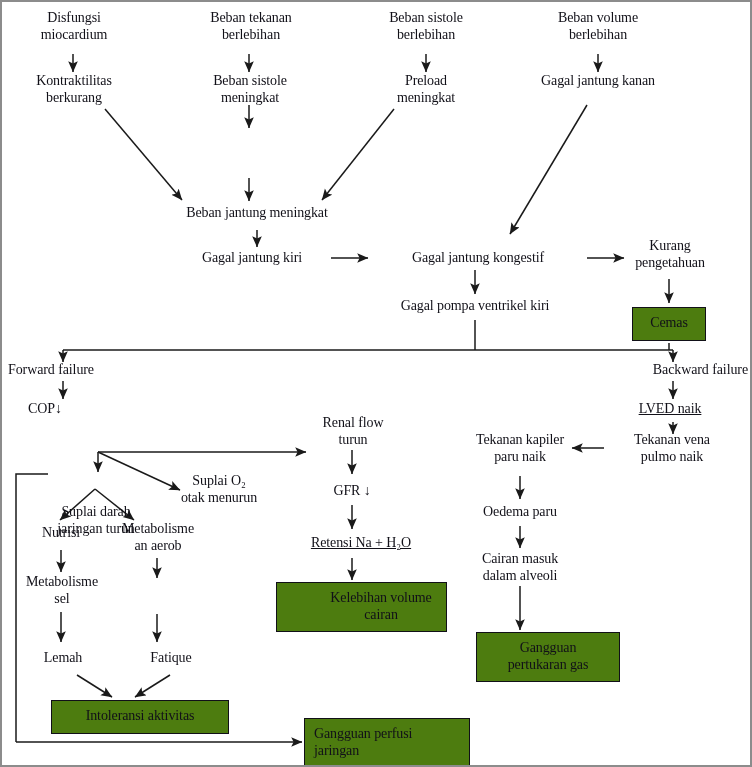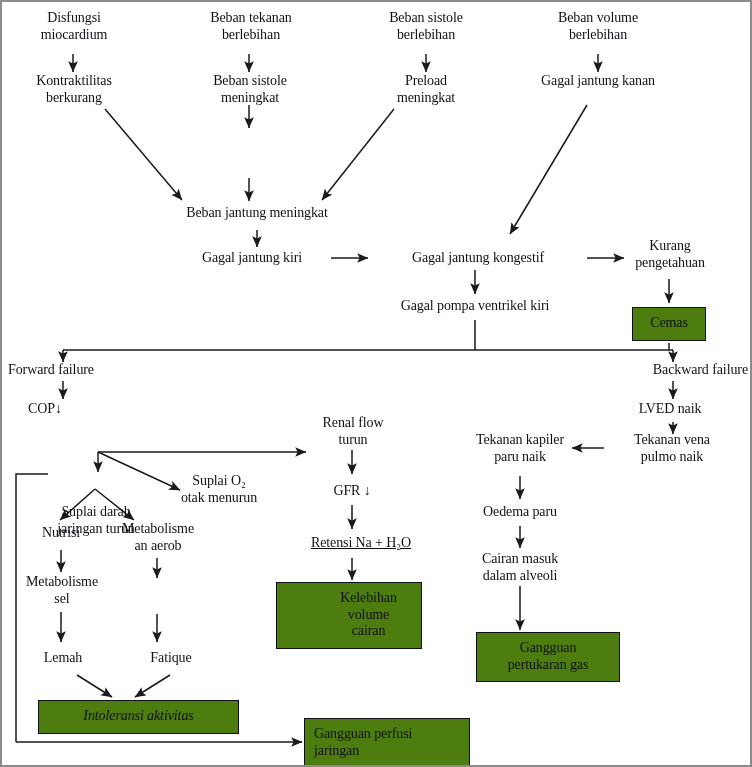--- a/index.html
+++ b/index.html
@@ -165,21 +165,21 @@
   <div class="node" style="left:616px; top:236px; width:104px;">Kurang
 pengetahuan</div>
   <div class="node" style="left:358px; top:296px; width:230px;">Gagal pompa ventrikel kiri</div>
 
   <div class="node boxed" style="left:630px; top:305px; width:74px;">Cemas</div>
 
   <div class="node" style="left:6px;   top:360px; width:126px; text-align:left;">Forward failure</div>
   <div class="node" style="left:606px; top:360px; width:140px; text-align:right;">Backward failure</div>
 
   <div class="node" style="left:26px;  top:399px; width:72px; text-align:left;">COP↓</div>
-  <div class="node" style="left:614px; top:399px; width:108px;">LVED naik</div>
+  <div class="node" style="left:614px; top:399px; width:108px;text-decoration:underline;">LVED naik</div>
 
   <div class="node" style="left:304px; top:413px; width:94px;">Renal flow
 turun</div>
 
   <div class="node" style="left:452px; top:430px; width:132px;">Tekanan kapiler
 paru naik</div>
   <div class="node" style="left:604px; top:430px; width:132px;">Tekanan vena
 pulmo naik</div>
 
   <div class="node" style="left:38px;  top:458px; width:112px;margin-top:44px;">Suplai darah
@@ -196,25 +196,25 @@
 an aerob</div>
 
   <div class="node" style="left:292px; top:533px; width:134px;text-decoration:underline;">Retensi Na + H₂O</div>
 
   <div class="node" style="left:462px; top:549px; width:112px;">Cairan masuk
 dalam alveoli</div>
 
   <div class="node" style="left:10px;  top:572px; width:100px;">Metabolisme
 sel</div>
 
-  <div class="node boxed" style="left:274px; top:580px; width:146px;padding-left:48px;">Kelebihan volume
+  <div class="node boxed" style="left:274px; top:580px; width:171px;padding-left:48px;">Kelebihan volume
 cairan</div>
   <div class="node boxed" style="left:474px; top:630px; width:144px;">Gangguan
 pertukaran gas</div>
 
   <div class="node" style="left:28px;  top:648px; width:66px;">Lemah</div>
   <div class="node" style="left:130px; top:648px; width:78px;">Fatique</div>
 
-  <div class="node boxed" style="left:36px;  top:698px; width:201px;font-style:italic;">Intoleransi aktivitas</div>
+  <div class="node boxed" style="left:49px;  top:698px; width:178px;">Intoleransi aktivitas</div>
   <div class="node boxed" style="left:302px; top:716px; width:166px; text-align:left;">Gangguan perfusi
 jaringan</div>
 
 </div>
 
 </body></html>

